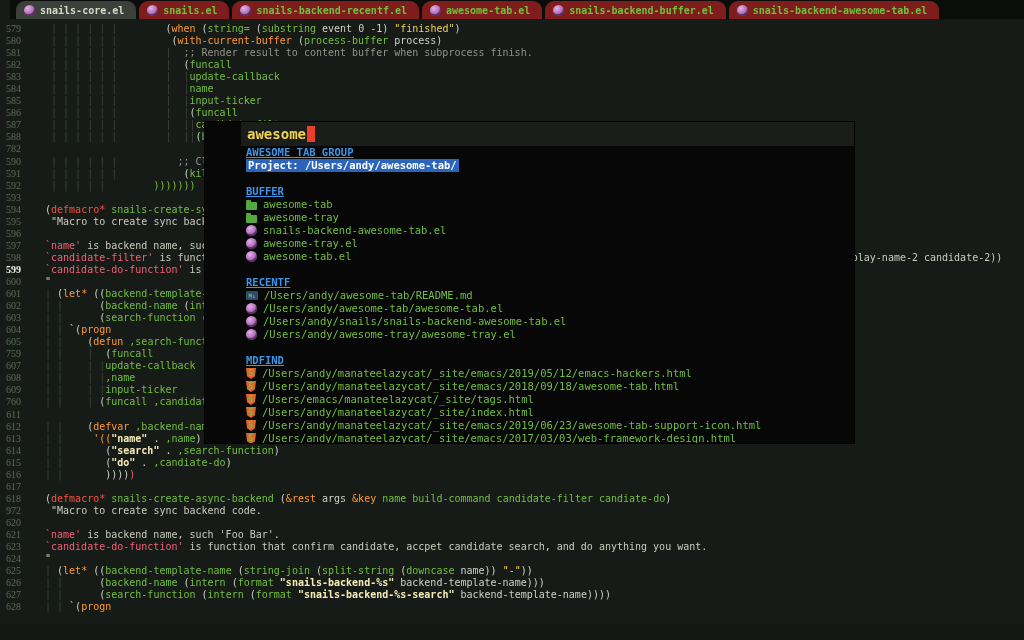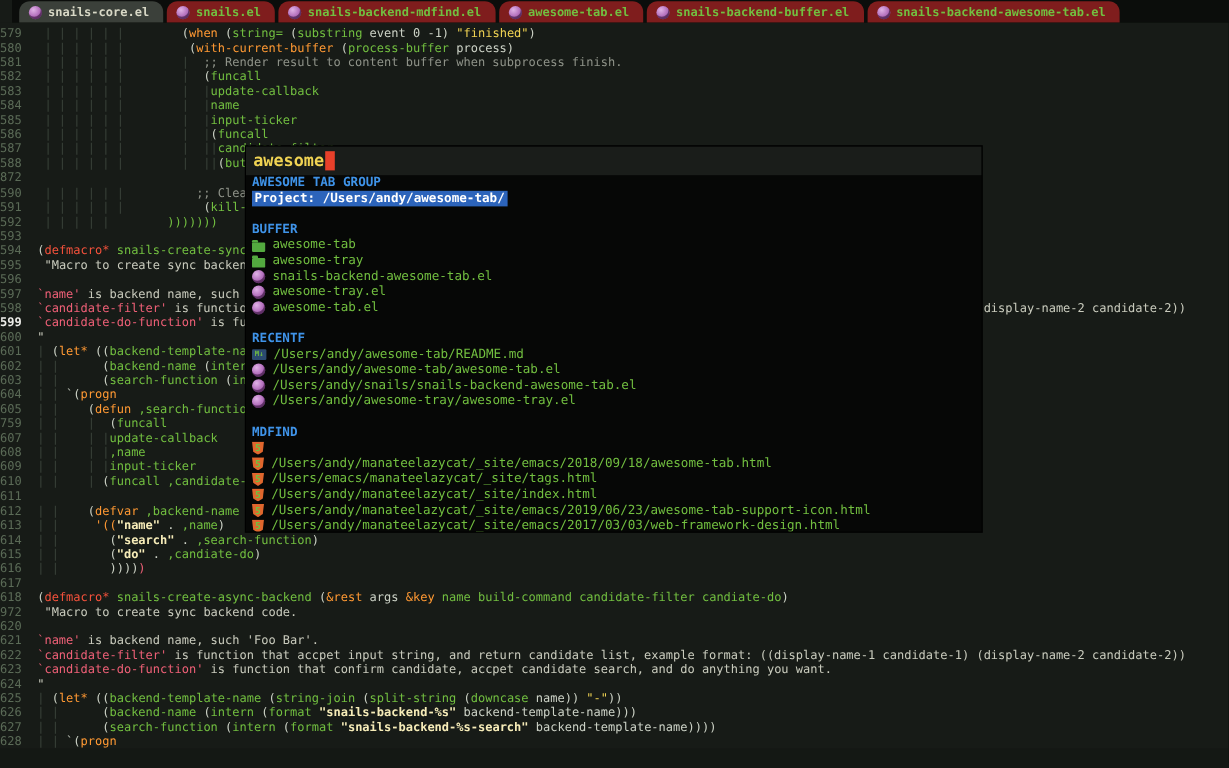--- a/index.html
+++ b/index.html
@@ -17,43 +17,43 @@
   .ic{display:inline-block;flex:none;}
   .ic-el{width:11px;height:11px;border-radius:50%;
          background:radial-gradient(circle at 35% 30%,#e0b2e6 0%,#b470bd 50%,#7e4089 100%);
          box-shadow:inset -1px -2px 0 rgba(40,10,45,.55);}
   .tab .ic-el{margin-right:5px;}
 
   
   .editor{position:absolute;top:19px;left:0;right:0;bottom:16px;overflow:hidden;
           padding-top:4px;background:#171b17;}
   .cl{display:flex;height:12.05px;line-height:12.05px;font-size:10px;white-space:pre;}
-  .ln{width:21px;flex:none;margin-right:10px;color:#5b6b57;}
+  .ln{width:21px;flex:none;text-align:right;margin-right:24px;color:#5b6b57;font-family:Liberation Serif, serif;}
   .cl.cur .ln{color:#eeeeea;font-weight:bold;}
   .ct{white-space:pre;}
   .tk-g{color:#3a433a;}
   .tk-d{color:#ccd2c6;}
   .tk-k{color:#ff9933;}
   .tk-f{color:#72bf40;}
   .tk-s{color:#f0d353;}
   .tk-S{color:#f6ecb8;font-weight:bold;}
   .tk-c{color:#8f9389;text-align:right;}
   .tk-D{color:#c9cbbd;}
   .tk-p{color:#ef6077;}
   .tk-r{color:#f6523c;}
 
   
   .popup{position:absolute;left:205px;top:122px;width:613px;height:321px;
-         background:#060706;overflow:hidden;box-shadow:0 0 0 1px #000;}
+         background:#060706;overflow:hidden;box-shadow:0 0 0 1px #000;padding-left:36px;}
   .pinput{height:24px;background:#1a1d1a;display:flex;align-items:center;padding-left:6px;}
   .pinput .q{color:#f0d353;font-size:14px;font-weight:bold;line-height:24px;}
   .cursor{display:inline-block;width:8px;height:16px;background:#e8402a;margin-left:1px;}
   .prow{height:13px;line-height:13px;font-size:10.5px;display:flex;align-items:center;
         padding-left:5px;white-space:nowrap;}
-  .prow.hd span{color:#3f93e8;font-weight:bold;}
+  .prow.hd span{color:#3f93e8;font-weight:bold;text-decoration:underline;}
   .prow.sel span{background:#2c64bb;color:#ffffff;font-weight:bold;padding:0 2px;}
   .prow.it span{color:#72bf40;}
   .prow .ic{margin-right:6px;}
   .ic-folder{width:11px;height:8px;background:#53a93f;border-radius:1px;position:relative;margin-top:2px;}
   .ic-folder::before{content:"";position:absolute;top:-2px;left:0;width:5px;height:2px;
                      background:#53a93f;border-radius:1px 1px 0 0;}
   .ic-md{width:12px;height:9px;background:#2b4a6f;color:#d7e8f8;border-radius:1px;
          font-size:6px;font-weight:bold;text-align:center;line-height:9px;}
   .ic-html{width:10px;height:11px;background:#e0662d;color:#fff;font-size:8px;font-weight:bold;
            text-align:center;line-height:11px;
@@ -71,21 +71,21 @@
       <div class="tab active">
         <span class="ic ic-el"></span>
         <span>snails-core.el</span>
       </div>
       <div class="tab">
         <span class="ic ic-el"></span>
         <span>snails.el</span>
       </div>
       <div class="tab">
         <span class="ic ic-el"></span>
-        <span>snails-backend-mdfind.el</span>
+        <span>snails-backend-recentf.el</span>
       </div>
       <div class="tab">
         <span class="ic ic-el"></span>
         <span>awesome-tab.el</span>
       </div>
       <div class="tab">
         <span class="ic ic-el"></span>
         <span>snails-backend-buffer.el</span>
       </div>
       <div class="tab">
@@ -97,54 +97,53 @@
       <div class="cl"><span class="ln">579</span><span class="ct"><span class="tk-g"> | | | | | |        </span><span class="tk-d">(</span><span class="tk-k">when</span><span class="tk-d"> (</span><span class="tk-f">string=</span><span class="tk-d"> (</span><span class="tk-f">substring</span><span class="tk-d"> event 0 -1) </span><span class="tk-s">"finished"</span><span class="tk-d">)</span></span></div>
       <div class="cl"><span class="ln">580</span><span class="ct"><span class="tk-g"> | | | | | |         </span><span class="tk-d">(</span><span class="tk-k">with-current-buffer</span><span class="tk-d"> (</span><span class="tk-f">process-buffer</span><span class="tk-d"> process)</span></span></div>
       <div class="cl"><span class="ln">581</span><span class="ct"><span class="tk-g"> | | | | | |        |  </span><span class="tk-c">;; Render result to content buffer when subprocess finish.</span></span></div>
       <div class="cl"><span class="ln">582</span><span class="ct"><span class="tk-g"> | | | | | |        |  </span><span class="tk-d">(</span><span class="tk-f">funcall</span></span></div>
       <div class="cl"><span class="ln">583</span><span class="ct"><span class="tk-g"> | | | | | |        |  |</span><span class="tk-f">update-callback</span></span></div>
       <div class="cl"><span class="ln">584</span><span class="ct"><span class="tk-g"> | | | | | |        |  |</span><span class="tk-f">name</span></span></div>
       <div class="cl"><span class="ln">585</span><span class="ct"><span class="tk-g"> | | | | | |        |  |</span><span class="tk-f">input-ticker</span></span></div>
       <div class="cl"><span class="ln">586</span><span class="ct"><span class="tk-g"> | | | | | |        |  |</span><span class="tk-d">(</span><span class="tk-f">funcall</span></span></div>
       <div class="cl"><span class="ln">587</span><span class="ct"><span class="tk-g"> | | | | | |        |  ||</span><span class="tk-f">candidate-filter</span></span></div>
       <div class="cl"><span class="ln">588</span><span class="ct"><span class="tk-g"> | | | | | |        |  ||</span><span class="tk-d">(</span><span class="tk-f">butlast</span><span class="tk-d"> (</span><span class="tk-f">split-string</span><span class="tk-d"> (</span><span class="tk-f">buffer-string</span><span class="tk-d">) </span><span class="tk-s">"\n"</span><span class="tk-d">))))</span></span></div>
-      <div class="cl"><span class="ln">872</span><span class="ct"></span></div>
+      <div class="cl"><span class="ln">782</span><span class="ct"></span></div>
       <div class="cl"><span class="ln">590</span><span class="ct"><span class="tk-g"> | | | | | |          </span><span class="tk-c">;; Clean process buffer.</span></span></div>
       <div class="cl"><span class="ln">591</span><span class="ct"><span class="tk-g"> | | | | | |           </span><span class="tk-d">(</span><span class="tk-f">kill-buffer</span><span class="tk-d"> (</span><span class="tk-f">process-buffer</span><span class="tk-d"> process))</span></span></div>
       <div class="cl"><span class="ln">592</span><span class="ct"><span class="tk-g"> | | | | |        </span><span class="tk-f">)))))))</span></span></div>
       <div class="cl"><span class="ln">593</span><span class="ct"></span></div>
       <div class="cl"><span class="ln">594</span><span class="ct"><span class="tk-d">(</span><span class="tk-r">defmacro*</span><span class="tk-d"> </span><span class="tk-f">snails-create-sync-backend</span><span class="tk-d"> (</span><span class="tk-k">&amp;rest</span><span class="tk-d"> args </span><span class="tk-k">&amp;key</span><span class="tk-d"> </span><span class="tk-f">name candidate-filter candidate-do</span><span class="tk-d">)</span></span></div>
       <div class="cl"><span class="ln">595</span><span class="ct"><span class="tk-d"> </span><span class="tk-D">"Macro to create sync backend code.</span></span></div>
       <div class="cl"><span class="ln">596</span><span class="ct"></span></div>
       <div class="cl"><span class="ln">597</span><span class="ct"><span class="tk-p">`name'</span><span class="tk-D"> is backend name, such 'Foo Bar'.</span></span></div>
       <div class="cl"><span class="ln">598</span><span class="ct"><span class="tk-p">`candidate-filter'</span><span class="tk-D"> is function that accpet input string, and return candidate list, example format: ((display-name-1 candidate-1) (display-name-2 candidate-2))</span></span></div>
       <div class="cl cur"><span class="ln">599</span><span class="ct"><span class="tk-p">`candidate-do-function'</span><span class="tk-D"> is function that confirm candidate, accpet candidate search, and do anything you want.</span></span></div>
       <div class="cl"><span class="ln">600</span><span class="ct"><span class="tk-D">"</span></span></div>
       <div class="cl"><span class="ln">601</span><span class="ct"><span class="tk-g">| </span><span class="tk-d">(</span><span class="tk-k">let*</span><span class="tk-d"> ((</span><span class="tk-f">backend-template-name</span><span class="tk-d"> (</span><span class="tk-f">string-join</span><span class="tk-d"> (</span><span class="tk-f">split-string</span><span class="tk-d"> (</span><span class="tk-f">downcase</span><span class="tk-d"> name)) </span><span class="tk-s">"-"</span><span class="tk-d">))</span></span></div>
       <div class="cl"><span class="ln">602</span><span class="ct"><span class="tk-g">| |      </span><span class="tk-d">(</span><span class="tk-f">backend-name</span><span class="tk-d"> (</span><span class="tk-f">intern</span><span class="tk-d"> (</span><span class="tk-f">format</span><span class="tk-d"> </span><span class="tk-S">"snails-backend-%s"</span><span class="tk-d"> backend-template-name)))</span></span></div>
       <div class="cl"><span class="ln">603</span><span class="ct"><span class="tk-g">| |      </span><span class="tk-d">(</span><span class="tk-f">search-function</span><span class="tk-d"> (</span><span class="tk-f">intern</span><span class="tk-d"> (</span><span class="tk-f">format</span><span class="tk-d"> </span><span class="tk-S">"snails-backend-%s-search"</span><span class="tk-d"> backend-template-name))))</span></span></div>
       <div class="cl"><span class="ln">604</span><span class="ct"><span class="tk-g">| | </span><span class="tk-d">`(</span><span class="tk-k">progn</span></span></div>
       <div class="cl"><span class="ln">605</span><span class="ct"><span class="tk-g">| |    </span><span class="tk-d">(</span><span class="tk-k">defun</span><span class="tk-d"> </span><span class="tk-f">,search-function</span><span class="tk-d"> (input input-ticker update-callback)</span></span></div>
       <div class="cl"><span class="ln">759</span><span class="ct"><span class="tk-g">| |    |  </span><span class="tk-d">(</span><span class="tk-f">funcall</span></span></div>
       <div class="cl"><span class="ln">607</span><span class="ct"><span class="tk-g">| |    | |</span><span class="tk-f">update-callback</span></span></div>
       <div class="cl"><span class="ln">608</span><span class="ct"><span class="tk-g">| |    | |</span><span class="tk-f">,name</span></span></div>
       <div class="cl"><span class="ln">609</span><span class="ct"><span class="tk-g">| |    | |</span><span class="tk-f">input-ticker</span></span></div>
-      <div class="cl"><span class="ln">610</span><span class="ct"><span class="tk-g">| |    | </span><span class="tk-d">(</span><span class="tk-f">funcall</span><span class="tk-d"> </span><span class="tk-f">,candidate-filter</span><span class="tk-d"> input))))</span></span></div>
+      <div class="cl"><span class="ln">760</span><span class="ct"><span class="tk-g">| |    | </span><span class="tk-d">(</span><span class="tk-f">funcall</span><span class="tk-d"> </span><span class="tk-f">,candidate-filter</span><span class="tk-d"> input))))</span></span></div>
       <div class="cl"><span class="ln">611</span><span class="ct"></span></div>
       <div class="cl"><span class="ln">612</span><span class="ct"><span class="tk-g">| |    </span><span class="tk-d">(</span><span class="tk-k">defvar</span><span class="tk-d"> </span><span class="tk-f">,backend-name</span></span></div>
       <div class="cl"><span class="ln">613</span><span class="ct"><span class="tk-g">| |     </span><span class="tk-k">'((</span><span class="tk-S">"name"</span><span class="tk-d"> . </span><span class="tk-f">,name</span><span class="tk-d">)</span></span></div>
       <div class="cl"><span class="ln">614</span><span class="ct"><span class="tk-g">| |     </span><span class="tk-d">  (</span><span class="tk-S">"search"</span><span class="tk-d"> . </span><span class="tk-f">,search-function</span><span class="tk-d">)</span></span></div>
       <div class="cl"><span class="ln">615</span><span class="ct"><span class="tk-g">| |     </span><span class="tk-d">  (</span><span class="tk-S">"do"</span><span class="tk-d"> . </span><span class="tk-f">,candiate-do</span><span class="tk-d">)</span></span></div>
       <div class="cl"><span class="ln">616</span><span class="ct"><span class="tk-g">| |     </span><span class="tk-d">  ))))</span><span class="tk-p">)</span></span></div>
       <div class="cl"><span class="ln">617</span><span class="ct"></span></div>
       <div class="cl"><span class="ln">618</span><span class="ct"><span class="tk-d">(</span><span class="tk-r">defmacro*</span><span class="tk-d"> </span><span class="tk-f">snails-create-async-backend</span><span class="tk-d"> (</span><span class="tk-k">&amp;rest</span><span class="tk-d"> args </span><span class="tk-k">&amp;key</span><span class="tk-d"> </span><span class="tk-f">name build-command candidate-filter candiate-do</span><span class="tk-d">)</span></span></div>
       <div class="cl"><span class="ln">972</span><span class="ct"><span class="tk-d"> </span><span class="tk-D">"Macro to create sync backend code.</span></span></div>
       <div class="cl"><span class="ln">620</span><span class="ct"></span></div>
       <div class="cl"><span class="ln">621</span><span class="ct"><span class="tk-p">`name'</span><span class="tk-D"> is backend name, such 'Foo Bar'.</span></span></div>
-      <div class="cl"><span class="ln">622</span><span class="ct"><span class="tk-p">`candidate-filter'</span><span class="tk-D"> is function that accpet input string, and return candidate list, example format: ((display-name-1 candidate-1) (display-name-2 candidate-2))</span></span></div>
       <div class="cl"><span class="ln">623</span><span class="ct"><span class="tk-p">`candidate-do-function'</span><span class="tk-D"> is function that confirm candidate, accpet candidate search, and do anything you want.</span></span></div>
       <div class="cl"><span class="ln">624</span><span class="ct"><span class="tk-D">"</span></span></div>
       <div class="cl"><span class="ln">625</span><span class="ct"><span class="tk-g">| </span><span class="tk-d">(</span><span class="tk-k">let*</span><span class="tk-d"> ((</span><span class="tk-f">backend-template-name</span><span class="tk-d"> (</span><span class="tk-f">string-join</span><span class="tk-d"> (</span><span class="tk-f">split-string</span><span class="tk-d"> (</span><span class="tk-f">downcase</span><span class="tk-d"> name)) </span><span class="tk-s">"-"</span><span class="tk-d">))</span></span></div>
       <div class="cl"><span class="ln">626</span><span class="ct"><span class="tk-g">| |      </span><span class="tk-d">(</span><span class="tk-f">backend-name</span><span class="tk-d"> (</span><span class="tk-f">intern</span><span class="tk-d"> (</span><span class="tk-f">format</span><span class="tk-d"> </span><span class="tk-S">"snails-backend-%s"</span><span class="tk-d"> backend-template-name)))</span></span></div>
       <div class="cl"><span class="ln">627</span><span class="ct"><span class="tk-g">| |      </span><span class="tk-d">(</span><span class="tk-f">search-function</span><span class="tk-d"> (</span><span class="tk-f">intern</span><span class="tk-d"> (</span><span class="tk-f">format</span><span class="tk-d"> </span><span class="tk-S">"snails-backend-%s-search"</span><span class="tk-d"> backend-template-name))))</span></span></div>
       <div class="cl"><span class="ln">628</span><span class="ct"><span class="tk-g">| | </span><span class="tk-d">`(</span><span class="tk-k">progn</span></span></div>
     </div>
 
   <div class="popup">
     <div class="pinput">
@@ -201,20 +200,21 @@
         <div class="prow it">
           <span class="ic ic-el"></span>
           <span>/Users/andy/awesome-tray/awesome-tray.el</span>
         </div>
         <div class="prow bl"></div>
         <div class="prow hd">
           <span>MDFIND</span>
         </div>
         <div class="prow it">
           <span class="ic ic-html">5</span>
+          <span>/Users/andy/manateelazycat/_site/emacs/2019/05/12/emacs-hackers.html</span>
         </div>
         <div class="prow it">
           <span class="ic ic-html">5</span>
           <span>/Users/andy/manateelazycat/_site/emacs/2018/09/18/awesome-tab.html</span>
         </div>
         <div class="prow it">
           <span class="ic ic-html">5</span>
           <span>/Users/emacs/manateelazycat/_site/tags.html</span>
         </div>
         <div class="prow it">

